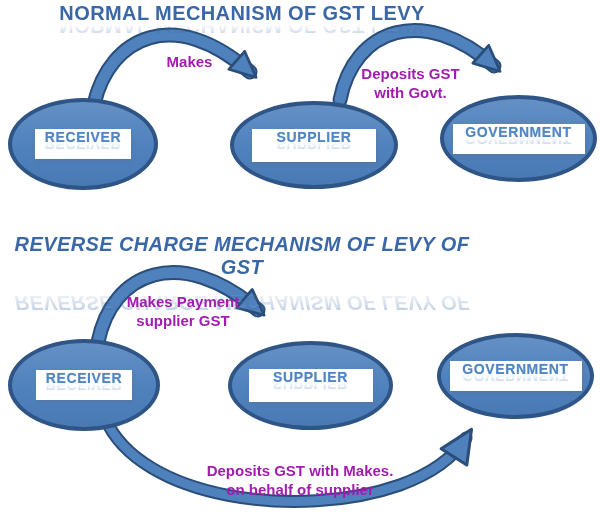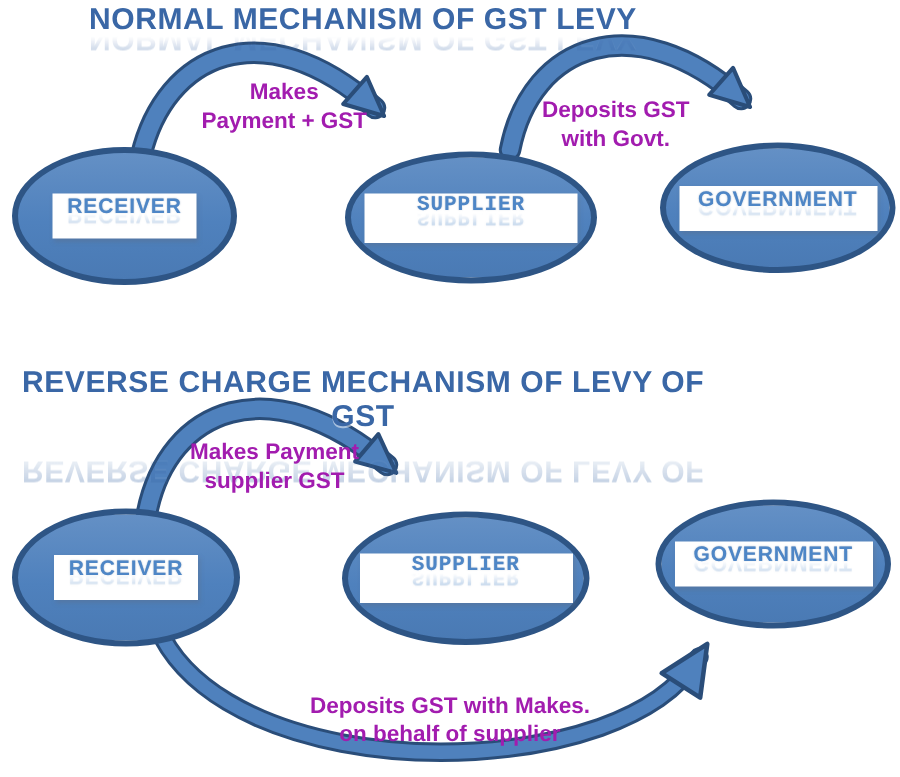--- a/index.html
+++ b/index.html
@@ -34,24 +34,24 @@
     font-size:15px;line-height:19px;font-weight:bold;
   }
   
   .n-receiver-1{left:8px;top:98px;width:150px;height:92px;}
   .n-supplier-1{left:230px;top:101px;width:168px;height:88px;}
   .n-government-1{left:440px;top:95px;width:157px;height:87px;}
   .n-receiver-2{left:8px;top:339px;width:152px;height:92px;}
   .n-supplier-2{left:228px;top:341px;width:165px;height:89px;}
   .n-government-2{left:437px;top:333px;width:157px;height:86px;}
   .lbl-receiver{width:96px;height:30px;}
-  .lbl-supplier{width:142px;height:33px;font-family:Liberation Mono, monospace;}
+  .lbl-supplier{width:124px;height:33px;}
   .lbl-government{width:132px;height:30px;}
   .t-1{top:2px;}
-  .t-2{top:244px;}
+  .t-2{top:233px;font-style:italic;}
   .al-1{left:112px;top:52px;width:155px;}
   .al-2{left:333px;top:64px;width:155px;}
   .al-3{left:103px;top:292px;width:160px;}
   .al-4{left:175px;top:461px;width:250px;}
 </style>
 </head>
 <body>
 
 <div class="canvas">
 
@@ -101,21 +101,20 @@
   </div>
 
   <div class="node n-government-1">
     <div class="node-label lbl-government">
       <span class="node-text">GOVERNMENT</span>
     </div>
   </div>
 
   <div class="arrow-label al-1">
     <div>Makes</div>
-    <div>Payment + GST</div>
   </div>
 
   <div class="arrow-label al-2">
     <div>Deposits GST</div>
     <div>with Govt.</div>
   </div>
 
   <div class="title t-2">REVERSE CHARGE MECHANISM OF LEVY OF GST</div>
 
   <div class="node n-receiver-2">

